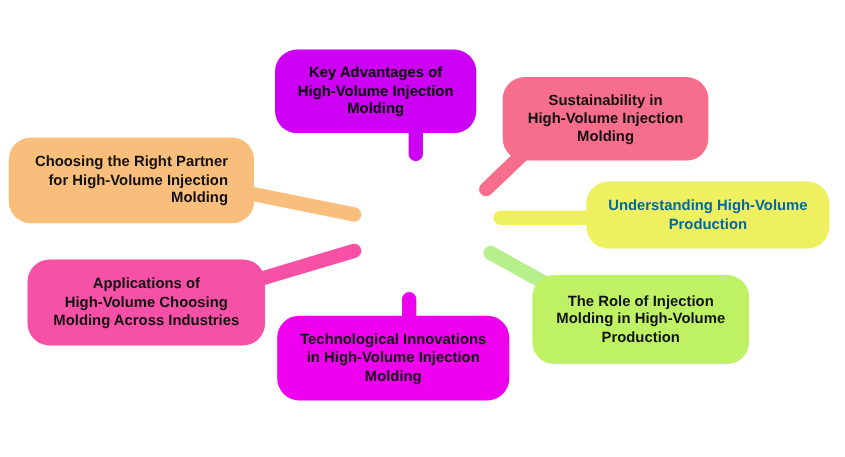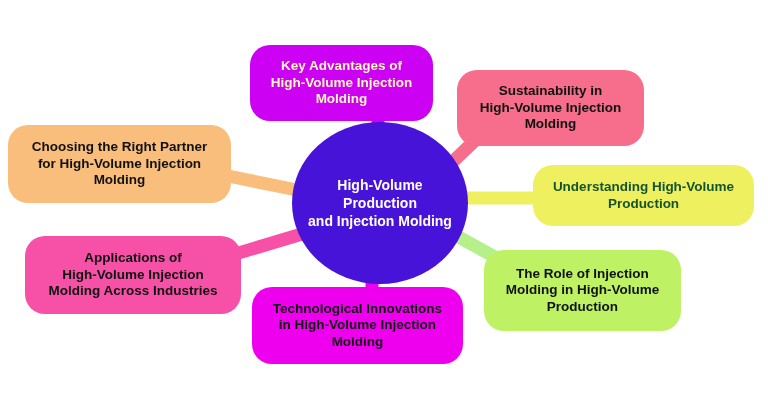--- a/index.html
+++ b/index.html
@@ -66,59 +66,55 @@
   <svg class="connectors" viewBox="0 0 768 415" xmlns="http://www.w3.org/2000/svg">
     <line x1="378" y1="105" x2="378" y2="140" stroke-width="13" stroke-linecap="round" stroke="#CC00F2"></line>
     <line x1="488" y1="128" x2="442" y2="172" stroke-width="13" stroke-linecap="round" stroke="#F76E8C"></line>
     <line x1="455" y1="198" x2="545" y2="198" stroke-width="13" stroke-linecap="round" stroke="#EFF060"></line>
     <line x1="446" y1="230" x2="504" y2="262" stroke-width="13" stroke-linecap="round" stroke="#B5F08B"></line>
     <line x1="372" y1="272" x2="372" y2="298" stroke-width="13" stroke-linecap="round" stroke="#EE00EE"></line>
     <line x1="222" y1="258" x2="322" y2="228" stroke-width="13" stroke-linecap="round" stroke="#F651A6"></line>
     <line x1="218" y1="174" x2="322" y2="195" stroke-width="13" stroke-linecap="round" stroke="#F9BE7C"></line>
   </svg>
 
-  <div class="node n1" style="background: rgb(204, 0, 242); color: #fef9c3;">
+  <div class="node n1" style="background: rgb(204, 0, 242); color: #000000;">
     <span>Key Advantages of
 High-Volume Injection
 Molding</span>
   </div>
 
   <div class="node n2" style="background: rgb(247, 110, 140); color: rgb(17, 17, 17); text-align: center;">
     <span>Sustainability in
 High-Volume Injection
 Molding</span>
   </div>
 
-  <div class="node n3" style="background: rgb(239, 240, 96); color: #14532d;">
+  <div class="node n3" style="background: rgb(239, 240, 96); color: #0369a1;">
     <span>Understanding High-Volume
 Production</span>
   </div>
 
   <div class="node n4" style="background: #bef264; color: rgb(17, 17, 17);">
     <span>The Role of Injection
 Molding in High-Volume
 Production</span>
   </div>
 
   <div class="node n5" style="background: rgb(238, 0, 238); color: rgb(17, 17, 17);">
     <span>Technological Innovations
 in High-Volume Injection
 Molding</span>
   </div>
 
   <div class="node n6" style="background: rgb(246, 81, 166); color: rgb(17, 17, 17);">
     <span>Applications of
-High-Volume Injection
+High-Volume Choosing
 Molding Across Industries</span>
   </div>
 
-  <div class="node n7" style="background: rgb(249, 190, 124); color: rgb(17, 17, 17);">
+  <div class="node n7" style="background: rgb(249, 190, 124); color: rgb(17, 17, 17); text-align: right;">
     <span>Choosing the Right Partner
 for High-Volume Injection
 Molding</span>
   </div>
 
-  <div class="center-circle" style="background: rgb(72, 19, 217); color: rgb(255, 255, 255);">
-    <span>High-Volume Production
-and Injection Molding</span>
-  </div>
 
 </div>
 
 </body></html>

